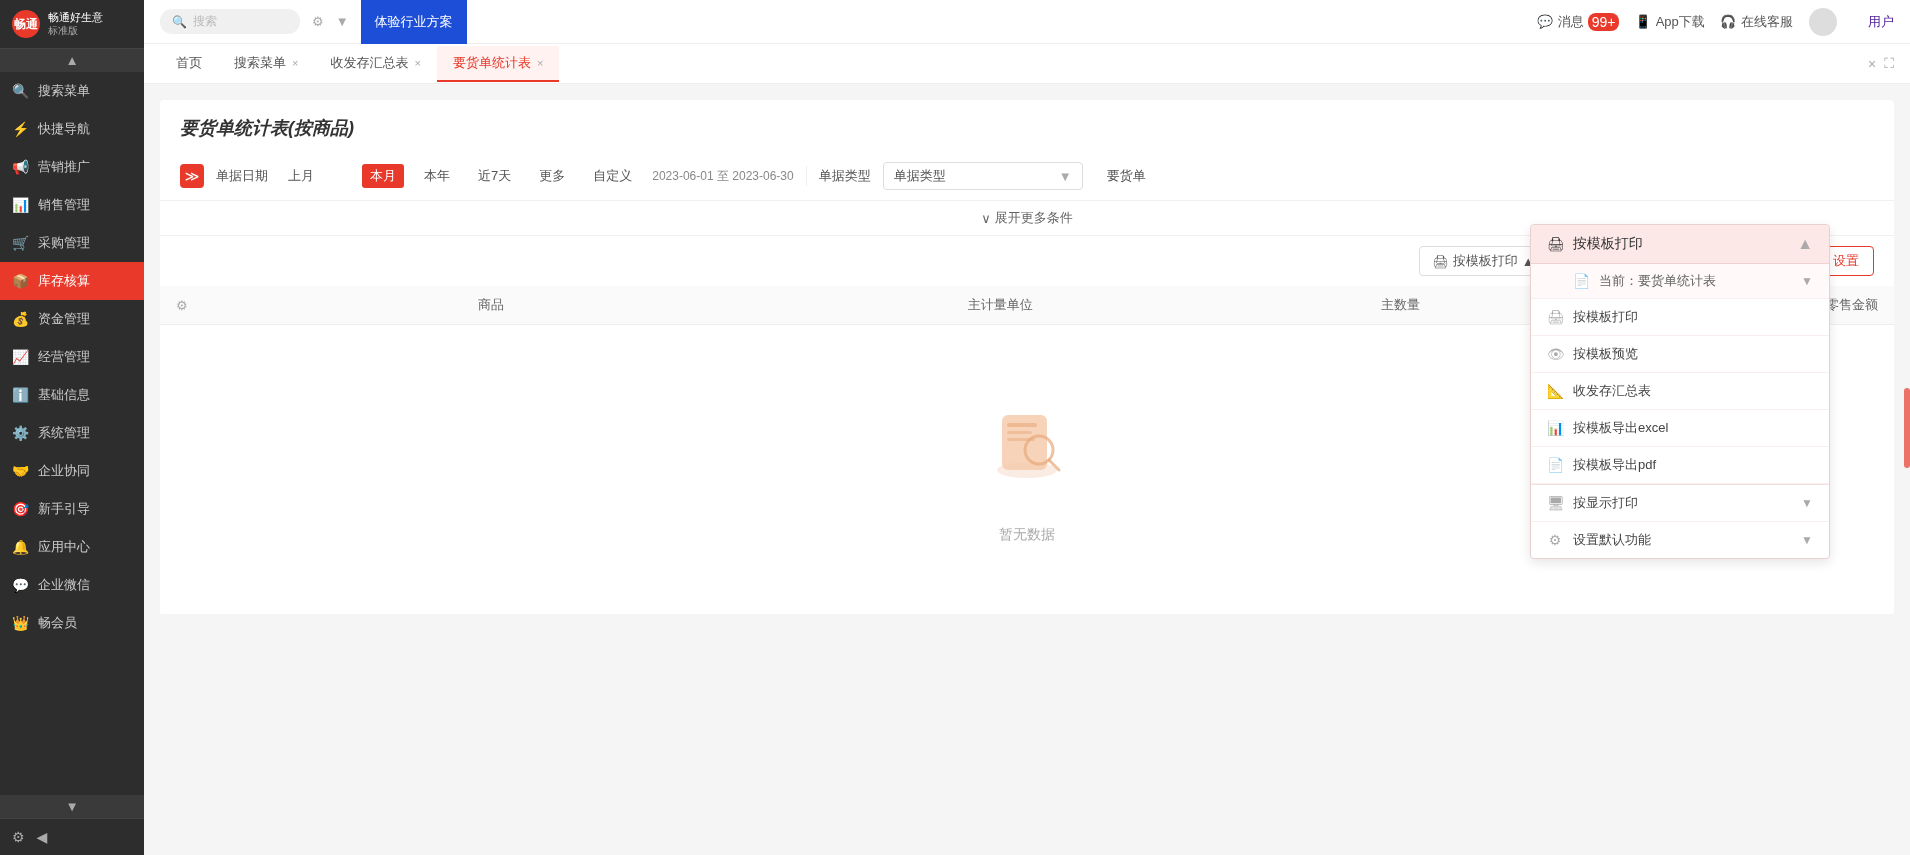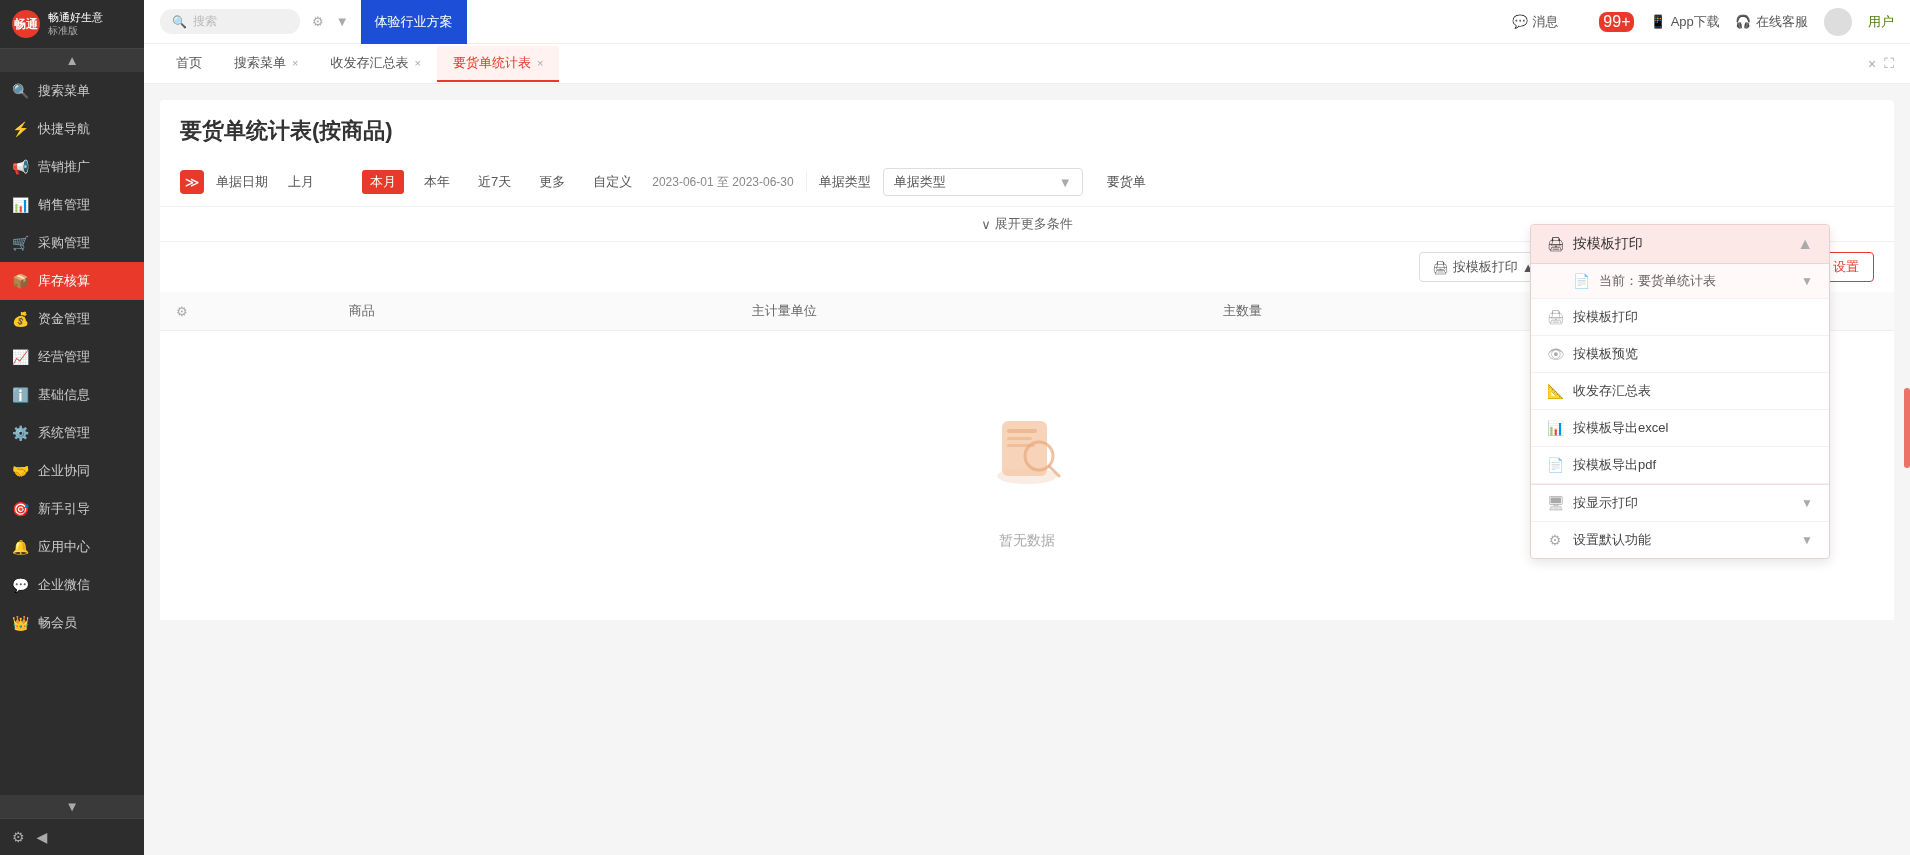--- a/index.html
+++ b/index.html
@@ -68,21 +68,21 @@
       padding: 4px 12px; display: flex; align-items: center; gap: 6px;
       color: #999; font-size: 12px; width: 140px;
     }
     .topbar-btn {
       background: #1d4ed8; color: #fff; border: none;
       padding: 20px 14px; border-radius: 4px; cursor: pointer; font-size: 13px;
     }
     .topbar-spacer { flex: 1; }
     .topbar-right { display: flex; align-items: center; gap: 16px; color: #555; font-size: 13px; }
     .topbar-right-item { display: flex; align-items: center; gap: 4px; cursor: pointer; }
-    .badge { background: #e8392a; color: #fff; font-size: 16px; border-radius: 8px; padding: 1px 4px; margin-left: 37px; }
+    .badge { background: #e8392a; color: #fff; font-size: 14px; border-radius: 8px; padding: 1px 4px; }
     .user-avatar { width: 28px; height: 28px; background: #ddd; border-radius: 50%; }
 
     
     .tabs-bar {
       background: #fff;
       height: 40px;
       display: flex; align-items: center;
       padding: 0 16px; gap: 0;
       border-bottom: 1px solid #eee;
       flex-shrink: 0;
@@ -94,21 +94,21 @@
       white-space: nowrap;
     }
     .tab.active { color: #e8392a; border-bottom: 2px solid #e8392a; background: #fff2f0; text-align: right; }
     .tab-close { color: #aaa; font-size: 11px; cursor: pointer; }
     .tabs-right { margin-left: auto; display: flex; align-items: center; gap: 8px; }
     .tab-maximize { color: #aaa; cursor: pointer; font-size: 14px; }
 
     
     .page-content { flex: 1; overflow: auto; padding: 16px; background: #f5f5f5; position: relative; }
     .page-card { background: #fff; border-radius: 4px; padding: 0; }
-    .page-title { font-size: 22px; font-weight: bold; color: #333; padding: 16px 20px 12px; }
+    .page-title { font-size: 18px; font-weight: bold; color: #333; padding: 16px 20px 12px; font-style: italic; }
 
     
     .filter-bar {
       padding: 10px 20px;
       display: flex; align-items: center; gap: 12px;
       border-bottom: 1px solid #f0f0f0;
       flex-wrap: wrap;
     }
     .filter-expand-btn {
       background: #e8392a; color: #fff; border: none;
@@ -158,21 +158,21 @@
     .toolbar-btn-outline {
       background: #fff; color: #e8392a; border: 1px solid #e8392a;
       padding: 5px 14px; border-radius: 4px; cursor: pointer; font-size: 13px;
     }
     .more-options { color: #aaa; cursor: pointer; padding: 4px 6px; }
 
     
     .data-table { width: 100%; border-collapse: collapse; }
     .data-table th {
       background: #fafafa; border-bottom: 1px solid #eee;
-      padding: 10px 16px; text-align: center; font-weight: normal; color: #666; font-size: 13px;
+      padding: 10px 16px; text-align: right; font-weight: normal; color: #666; font-size: 13px;
     }
     .data-table th.center { text-align: center; }
     .data-table td { padding: 10px 16px; border-bottom: 1px solid #f5f5f5; color: #333; font-size: 13px; }
     .settings-icon { color: #aaa; cursor: pointer; }
 
     
     .empty-state {
       display: flex; flex-direction: column; align-items: center;
       justify-content: center; padding: 60px 20px; color: #aaa; font-size: 14px;
     }
@@ -336,21 +336,21 @@
       </div>
       <div class="topbar-right-item">
         <span>📱</span>
         <span>App下载</span>
       </div>
       <div class="topbar-right-item">
         <span>🎧</span>
         <span>在线客服</span>
       </div>
       <div class="user-avatar"></div>
-      <span style="color:#4d7c0f;">用户</span>
+      <span style="color:#4c1d95;margin-left:15px;">用户</span>
     </div>
   </div>
 
   <div class="tabs-bar">
     <div class="tab">
       <span>首页</span>
     </div>
     <div class="tab">
       <span>搜索菜单</span>
       <span class="tab-close">×</span>

